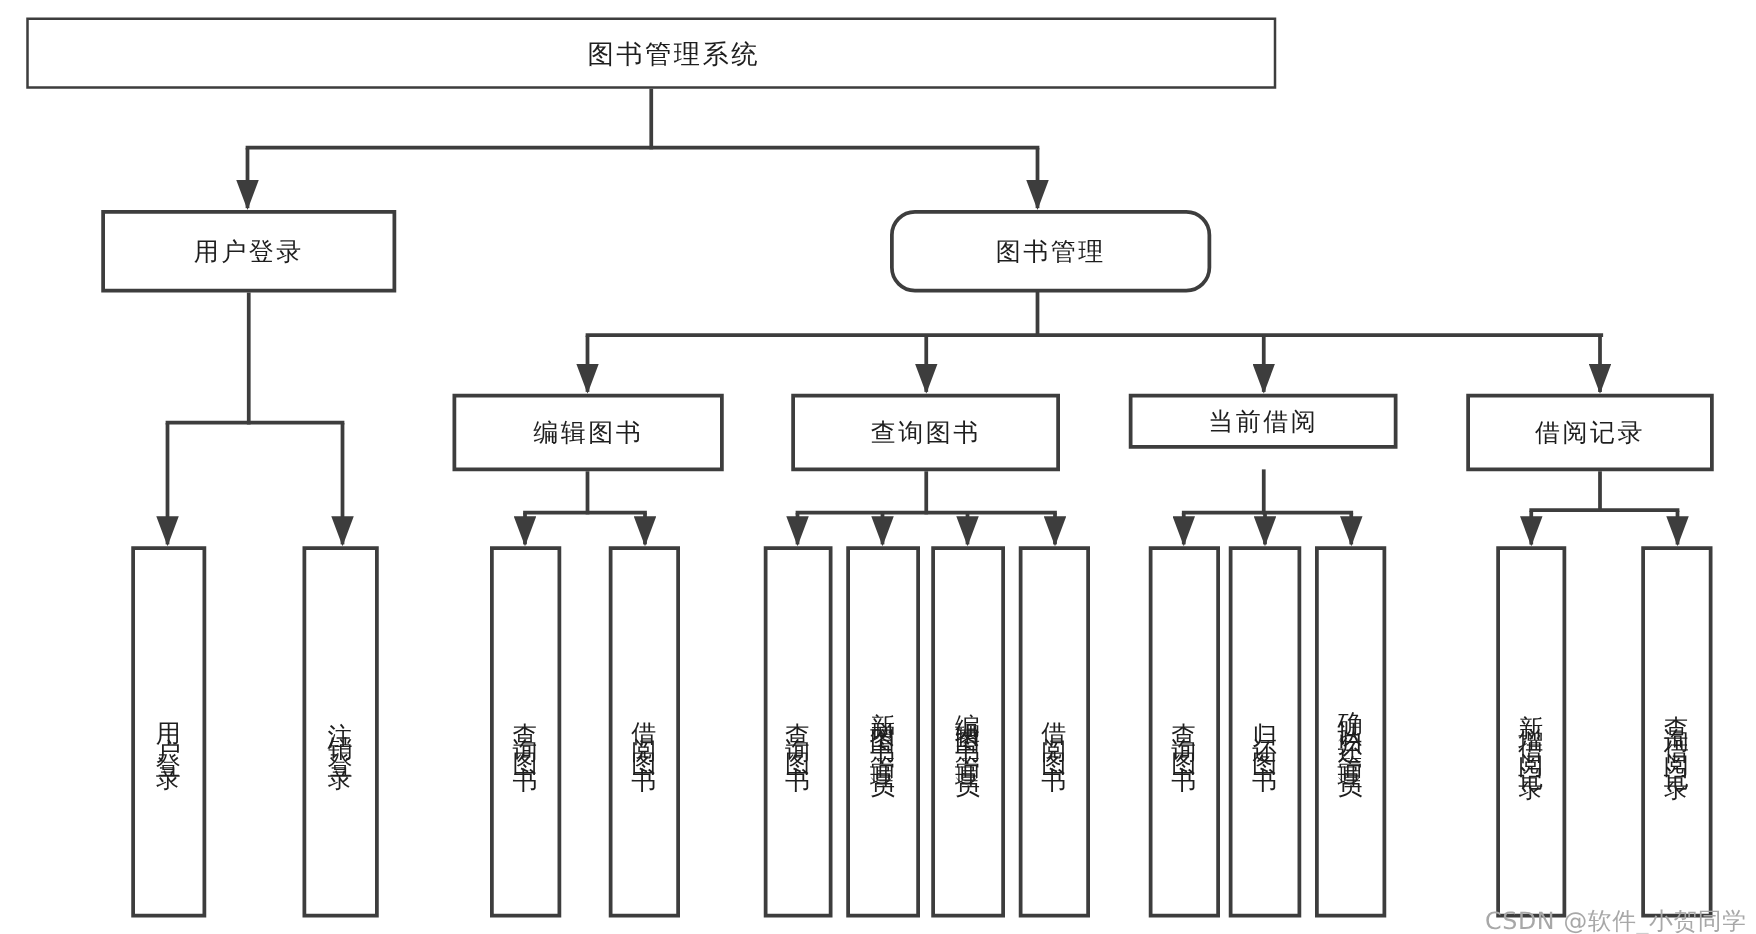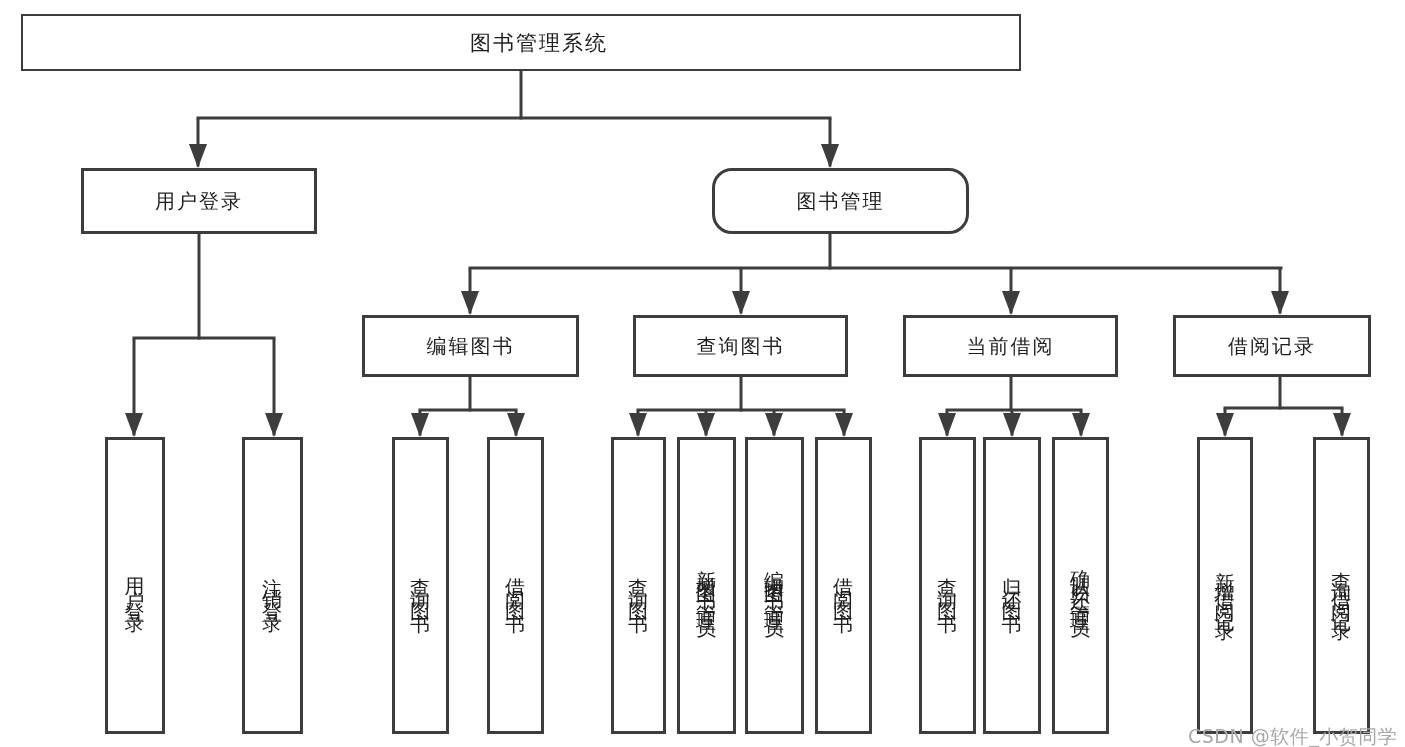--- a/index.html
+++ b/index.html
@@ -79,21 +79,21 @@
     </g>
   </svg>
 
   <div class="box root-box" style="left:21px;top:14px;width:1000px;height:57px;padding-left:36px;">图书管理系统</div>
 
   <div class="box" style="left:81px;top:168px;width:236px;height:66px;">用户登录</div>
   <div class="box" style="left:712px;top:168px;width:257px;height:66px;border-radius:20px;">图书管理</div>
 
   <div class="box" style="left:362px;top:315px;width:217px;height:62px;">编辑图书</div>
   <div class="box" style="left:633px;top:315px;width:215px;height:62px;">查询图书</div>
-  <div class="box" style="left:903px;top:315px;width:215px;height:62px;">当前借阅</div>
+  <div class="box" style="left:903px;top:315px;width:215px;height:44px;">当前借阅</div>
   <div class="box" style="left:1173px;top:315px;width:198px;height:62px;">借阅记录</div>
 
   <div class="box leaf" style="left:105px;top:437px;width:60px;height:297px;">用户登录</div>
   <div class="box leaf" style="left:242px;top:437px;width:61px;height:297px;">注销登录</div>
 
   <div class="box leaf" style="left:392px;top:437px;width:57px;height:297px;">查询图书</div>
   <div class="box leaf" style="left:487px;top:437px;width:57px;height:297px;">借阅图书</div>
 
   <div class="box leaf" style="left:611px;top:437px;width:55px;height:297px;">查询图书</div>
   <div class="box leaf sp9" style="left:677px;top:437px;width:59px;height:297px;">新增图书（管理员）</div>

